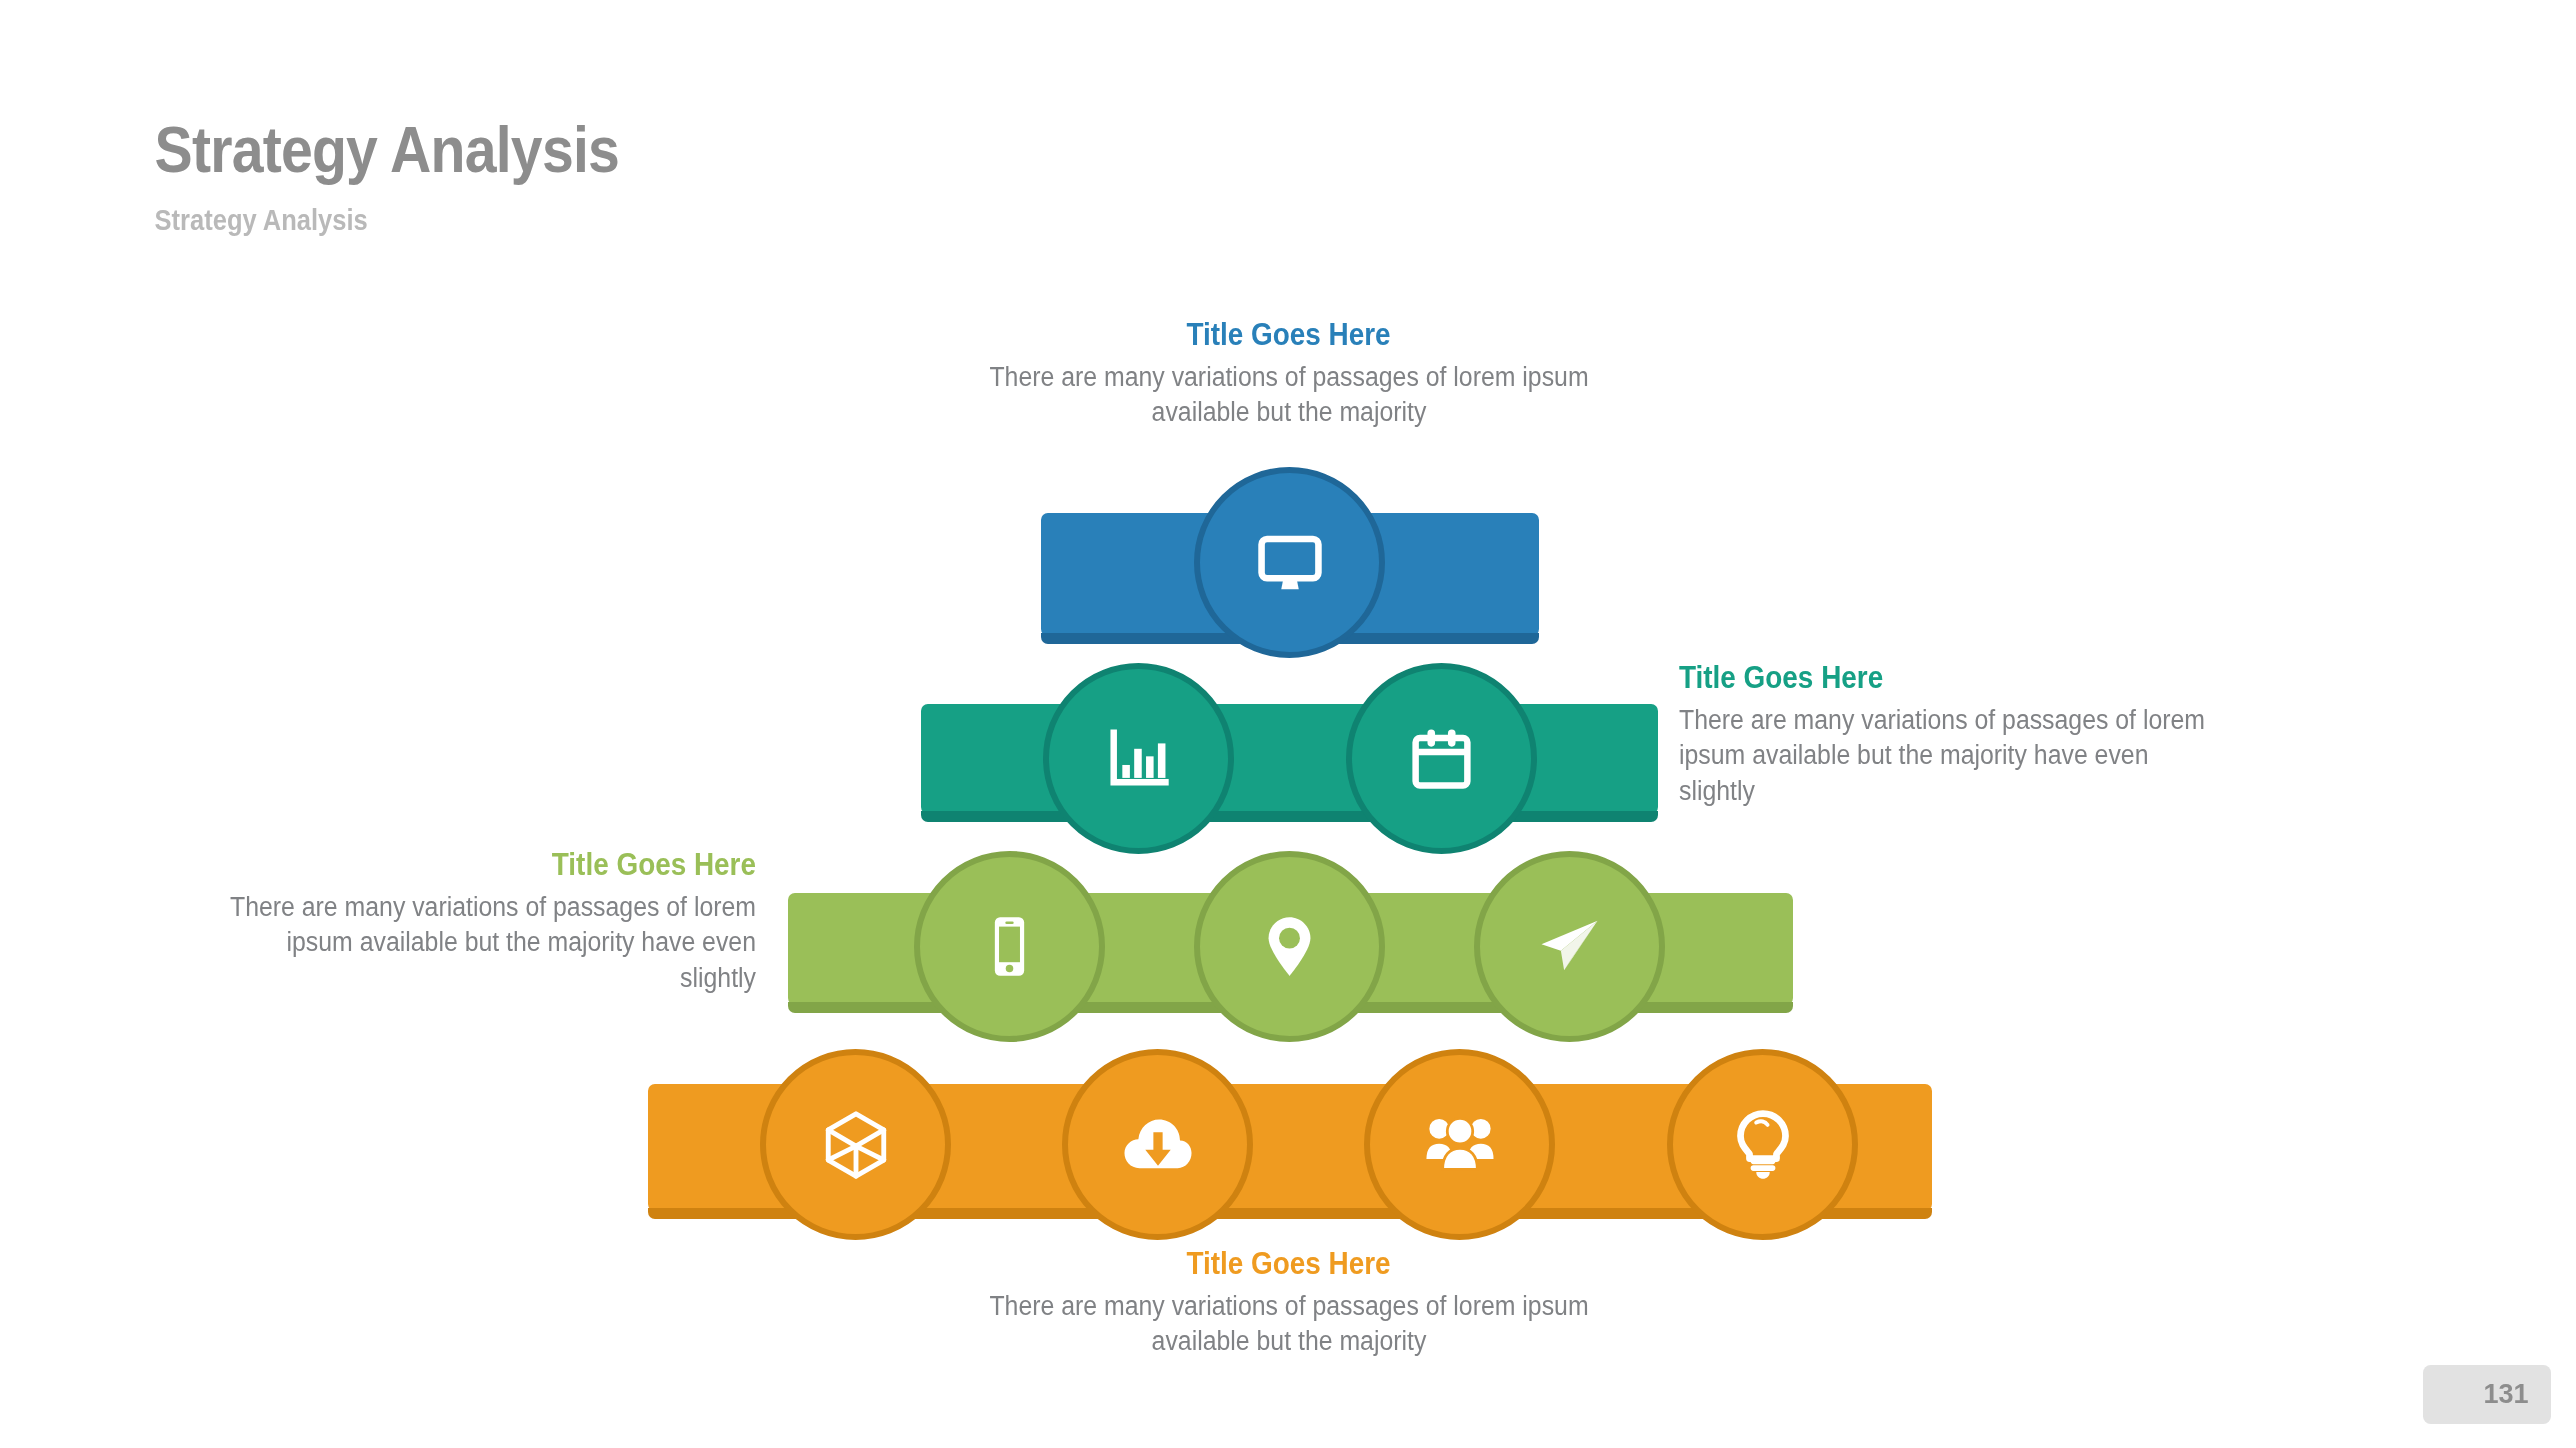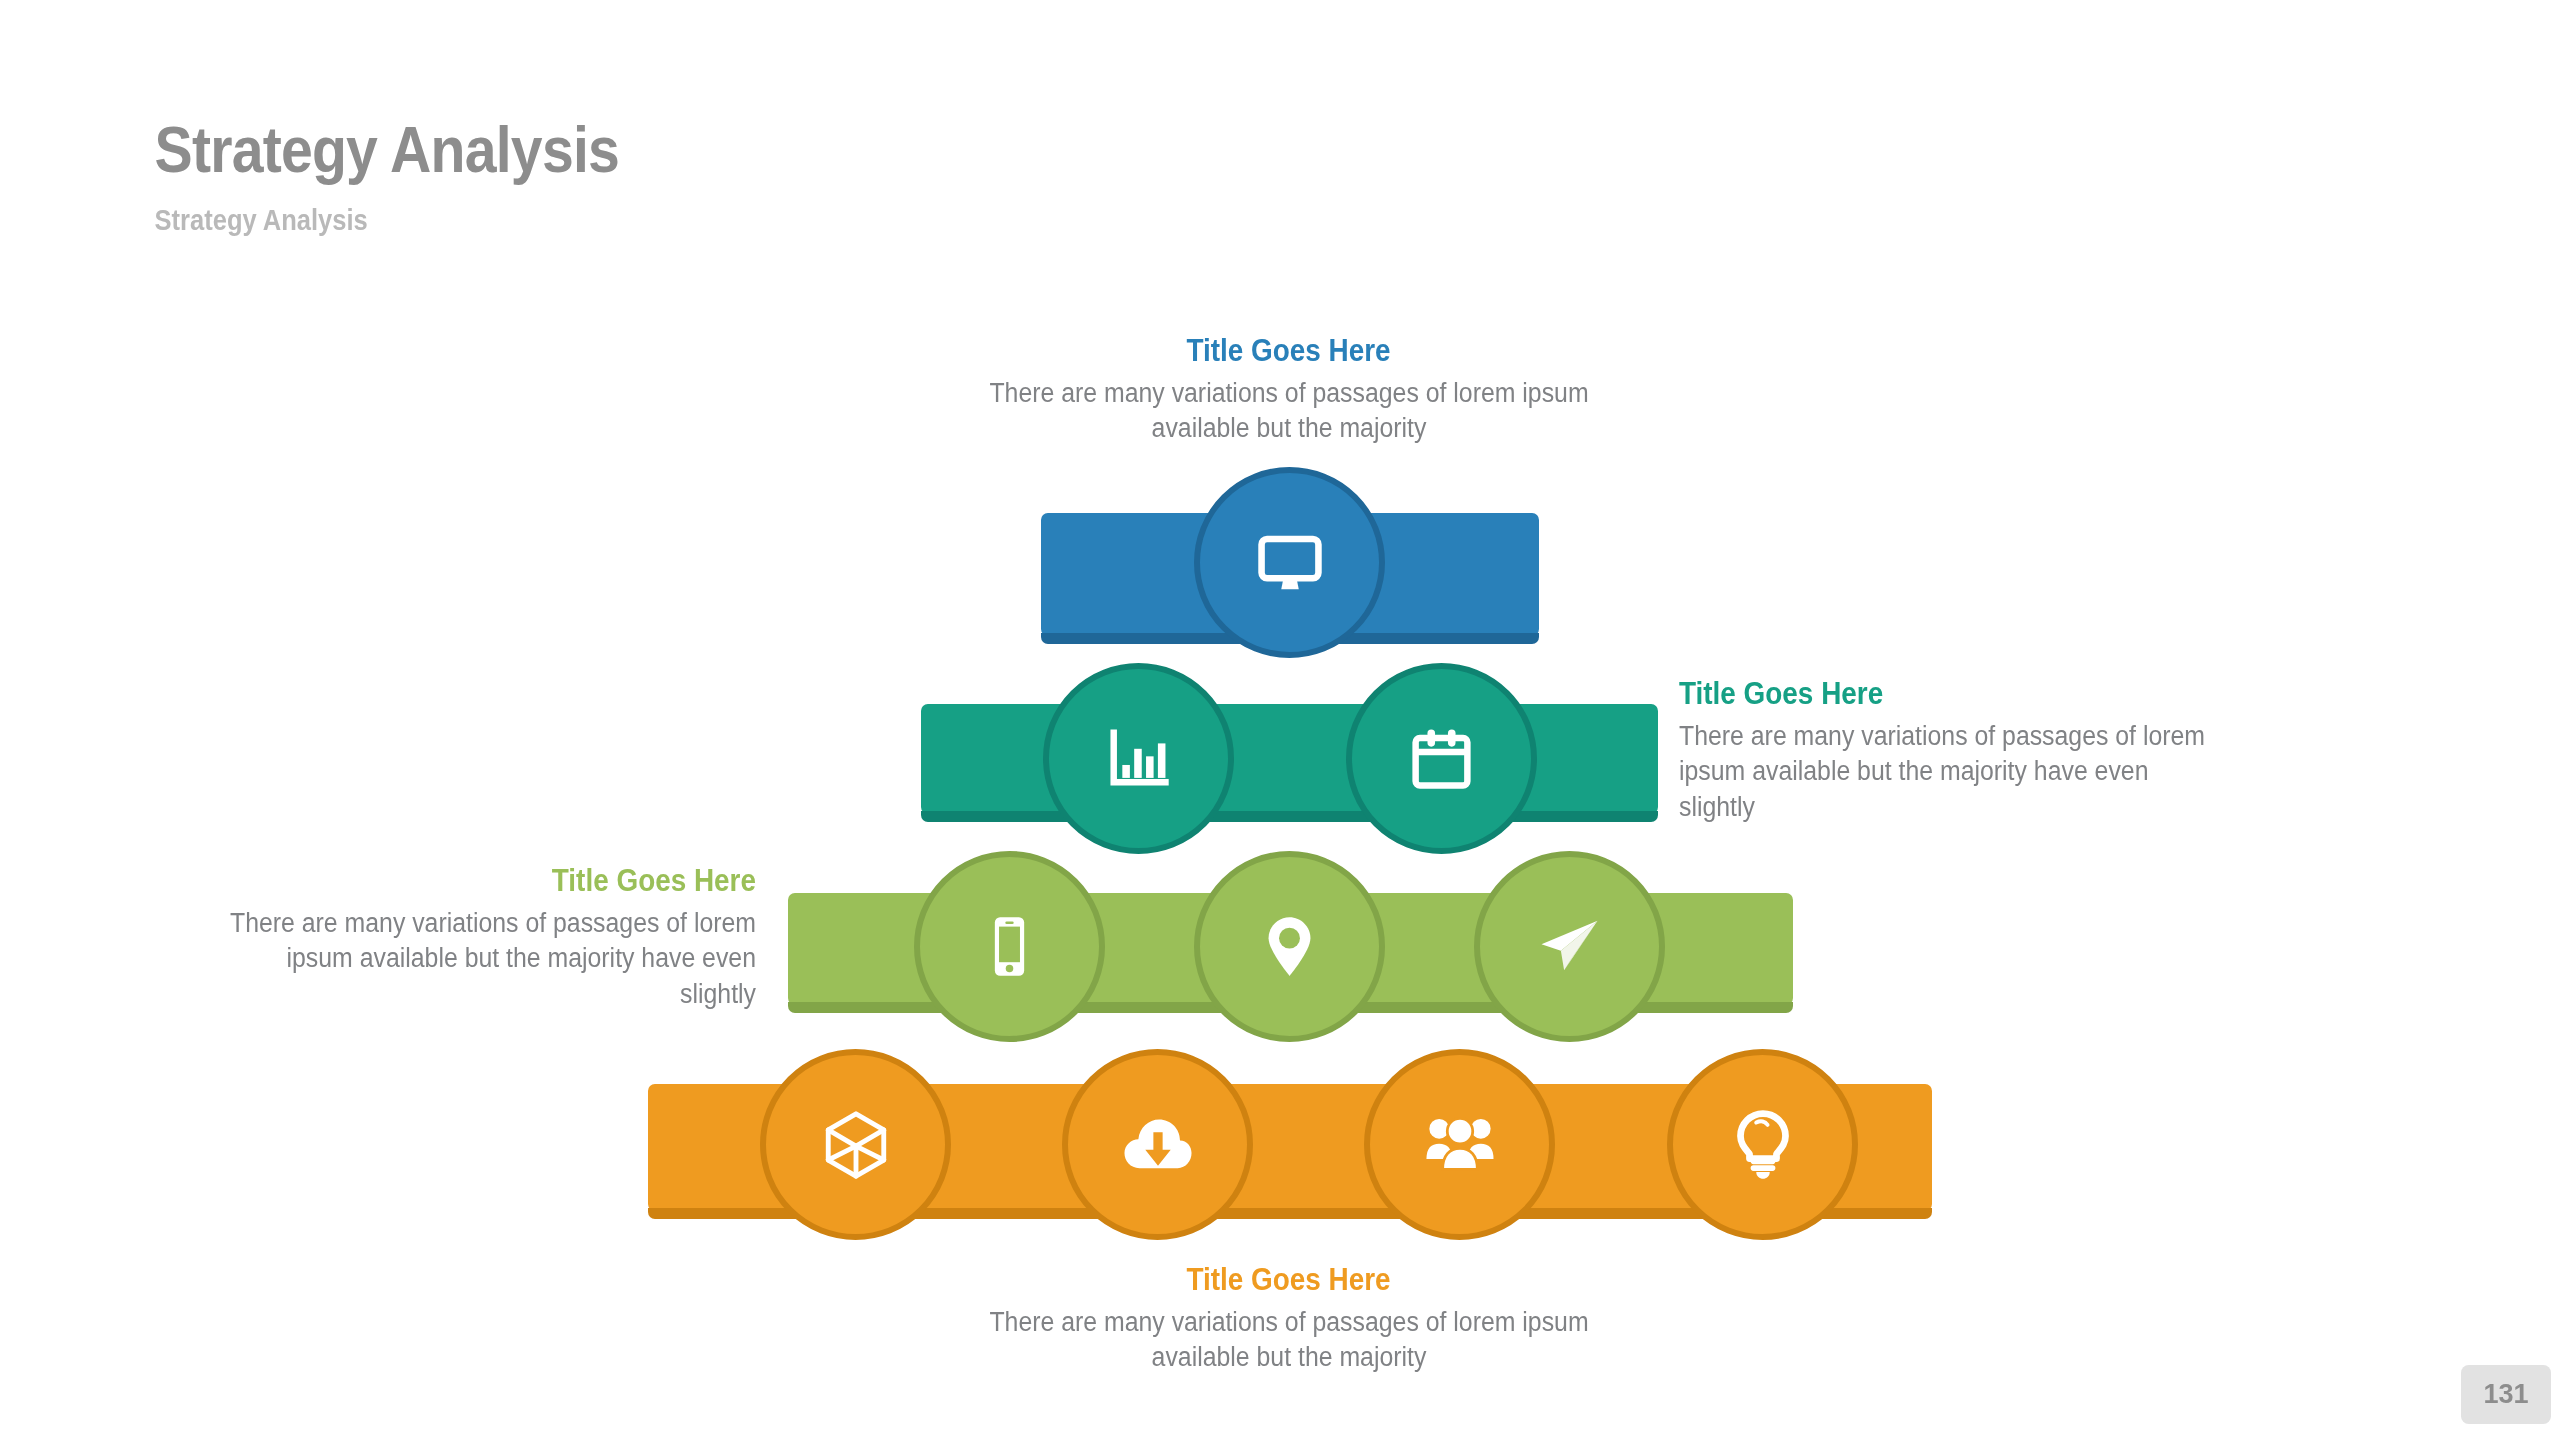--- a/index.html
+++ b/index.html
@@ -70,21 +70,21 @@
     position: absolute;
     border-radius: 50%;
     box-sizing: border-box;
     display: flex;
     align-items: center;
     justify-content: center;
   }
   .node svg { display: block; }
 
   
-  .caption { position: absolute; margin-top: 16px; }
+  .caption { position: absolute; }
   .caption .cap-title {
     font-size: 31px;
     font-weight: bold;
     line-height: 1.12;
     transform: scaleX(0.9);
   }
   .caption .cap-body {
     font-size: 27px;
     color: #808285;
     line-height: 1.32;
@@ -106,20 +106,21 @@
     width: 90px;
     height: 59px;
     background: #e2e2e2;
     border-radius: 7.7px;
     display: flex;
     align-items: center;
     justify-content: center;
     font-size: 27px;
     font-weight: bold;
     color: #8d8d8d;
+    padding-left: 38px;
   }
 </style>
 </head>
 <body>
 
 <div id="slide">
 
   <div id="header">
     <div id="slide-title">Strategy Analysis</div>
     <div id="slide-subtitle">Strategy Analysis</div>

